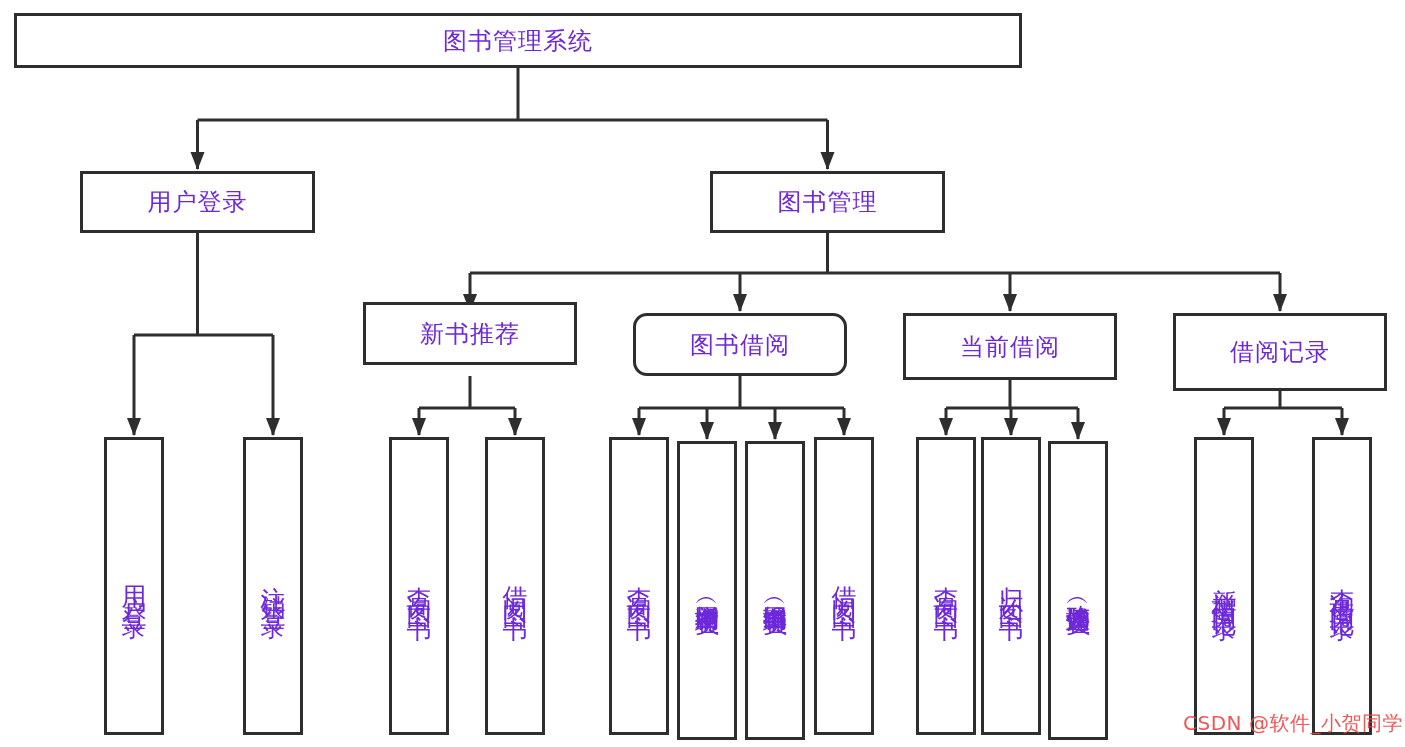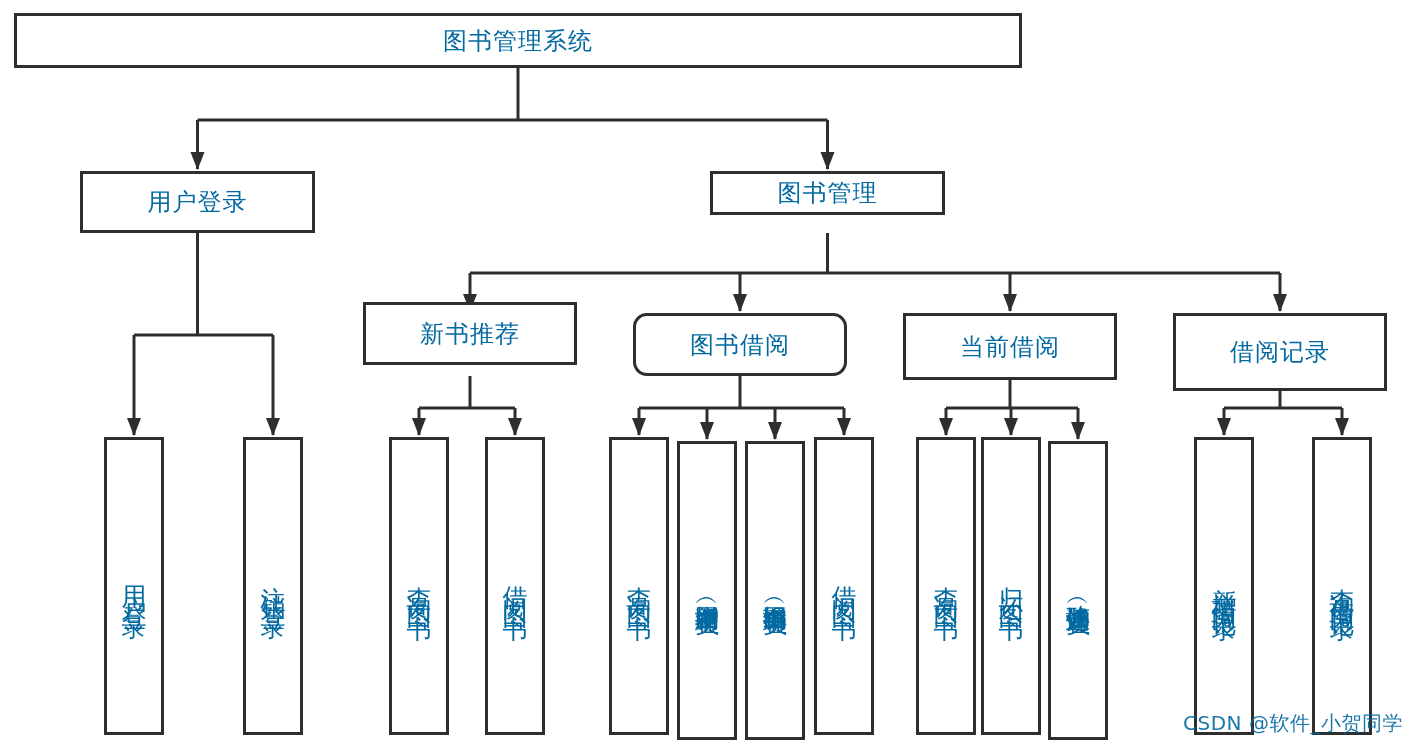--- a/index.html
+++ b/index.html
@@ -23,27 +23,27 @@
     z-index: 1;
   }
   .node {
     position: absolute;
     box-sizing: border-box;
     border: 3px solid #2e2e2e;
     background: #ffffff;
     display: flex;
     align-items: center;
     justify-content: center;
-    color: #0369a1;
+    color: #6d28d9;
     z-index: 2;
   }
   .hnode { font-size: 24px; letter-spacing: 1px; }
   .root  { left: 14px;  top: 13px;  width: 1008px; height: 55px; }
   .lvl2a { left: 80px;  top: 171px; width: 235px;  height: 62px; }
-  .lvl2b { left: 710px; top: 171px; width: 235px;  height: 44px; }
+  .lvl2b { left: 710px; top: 171px; width: 235px;  height: 62px; }
   .lvl3a { left: 363px;  top: 302px; width: 214px; height: 63px; }
   .lvl3b { left: 633px;  top: 313px; width: 214px; height: 63px; border-radius: 14px; }
   .lvl3c { left: 903px;  top: 313px; width: 214px; height: 67px; }
   .lvl3d { left: 1173px; top: 313px; width: 214px; height: 78px; }
 
   .vnode {
     width: 60px;
     top: 437px;
     height: 298px;
   }
@@ -71,21 +71,21 @@
   .nD2 { left: 981px; }
   .nD3 { left: 1048px; }
   .nE1 { left: 1194px; }
   .nE2 { left: 1312px; }
 
   .watermark {
     position: absolute;
     left: 1183px;
     top: 710px;
     font-size: 20px;
-    color: #0369a1;
+    color: #ef4444;
     opacity: 0.9;
     z-index: 3;
     white-space: nowrap;
     letter-spacing: 0.5px;
   }
 </style>
 </head>
 <body>
 
 <div id="stage">

